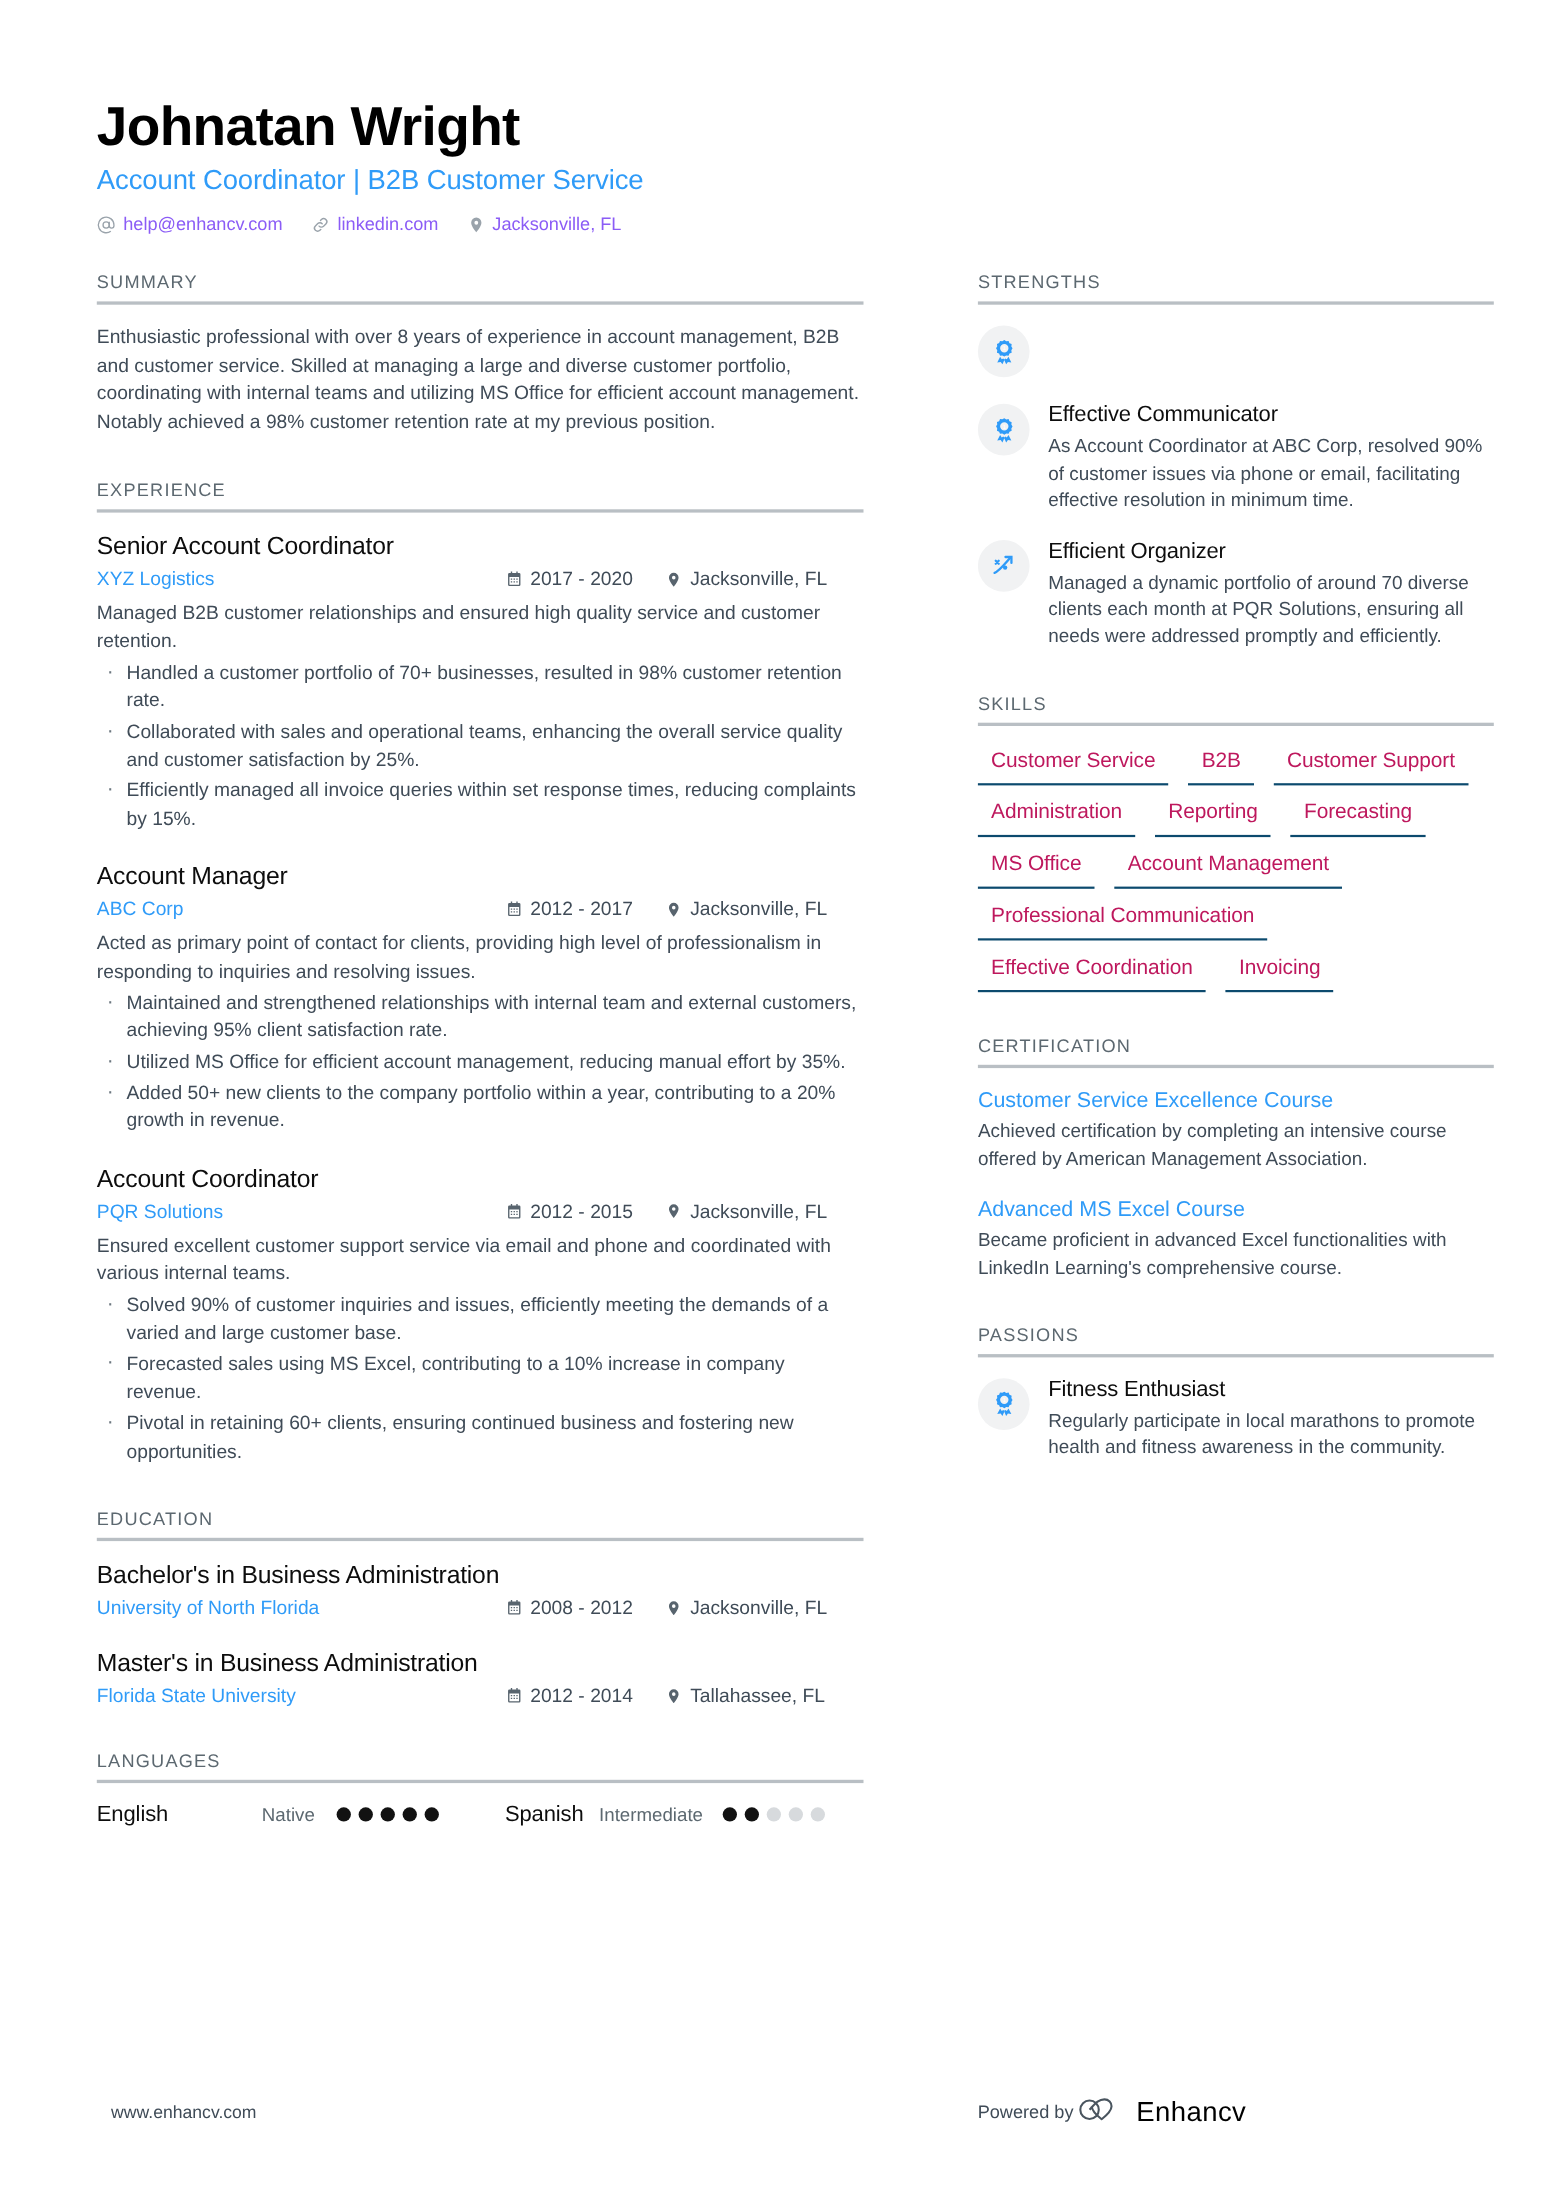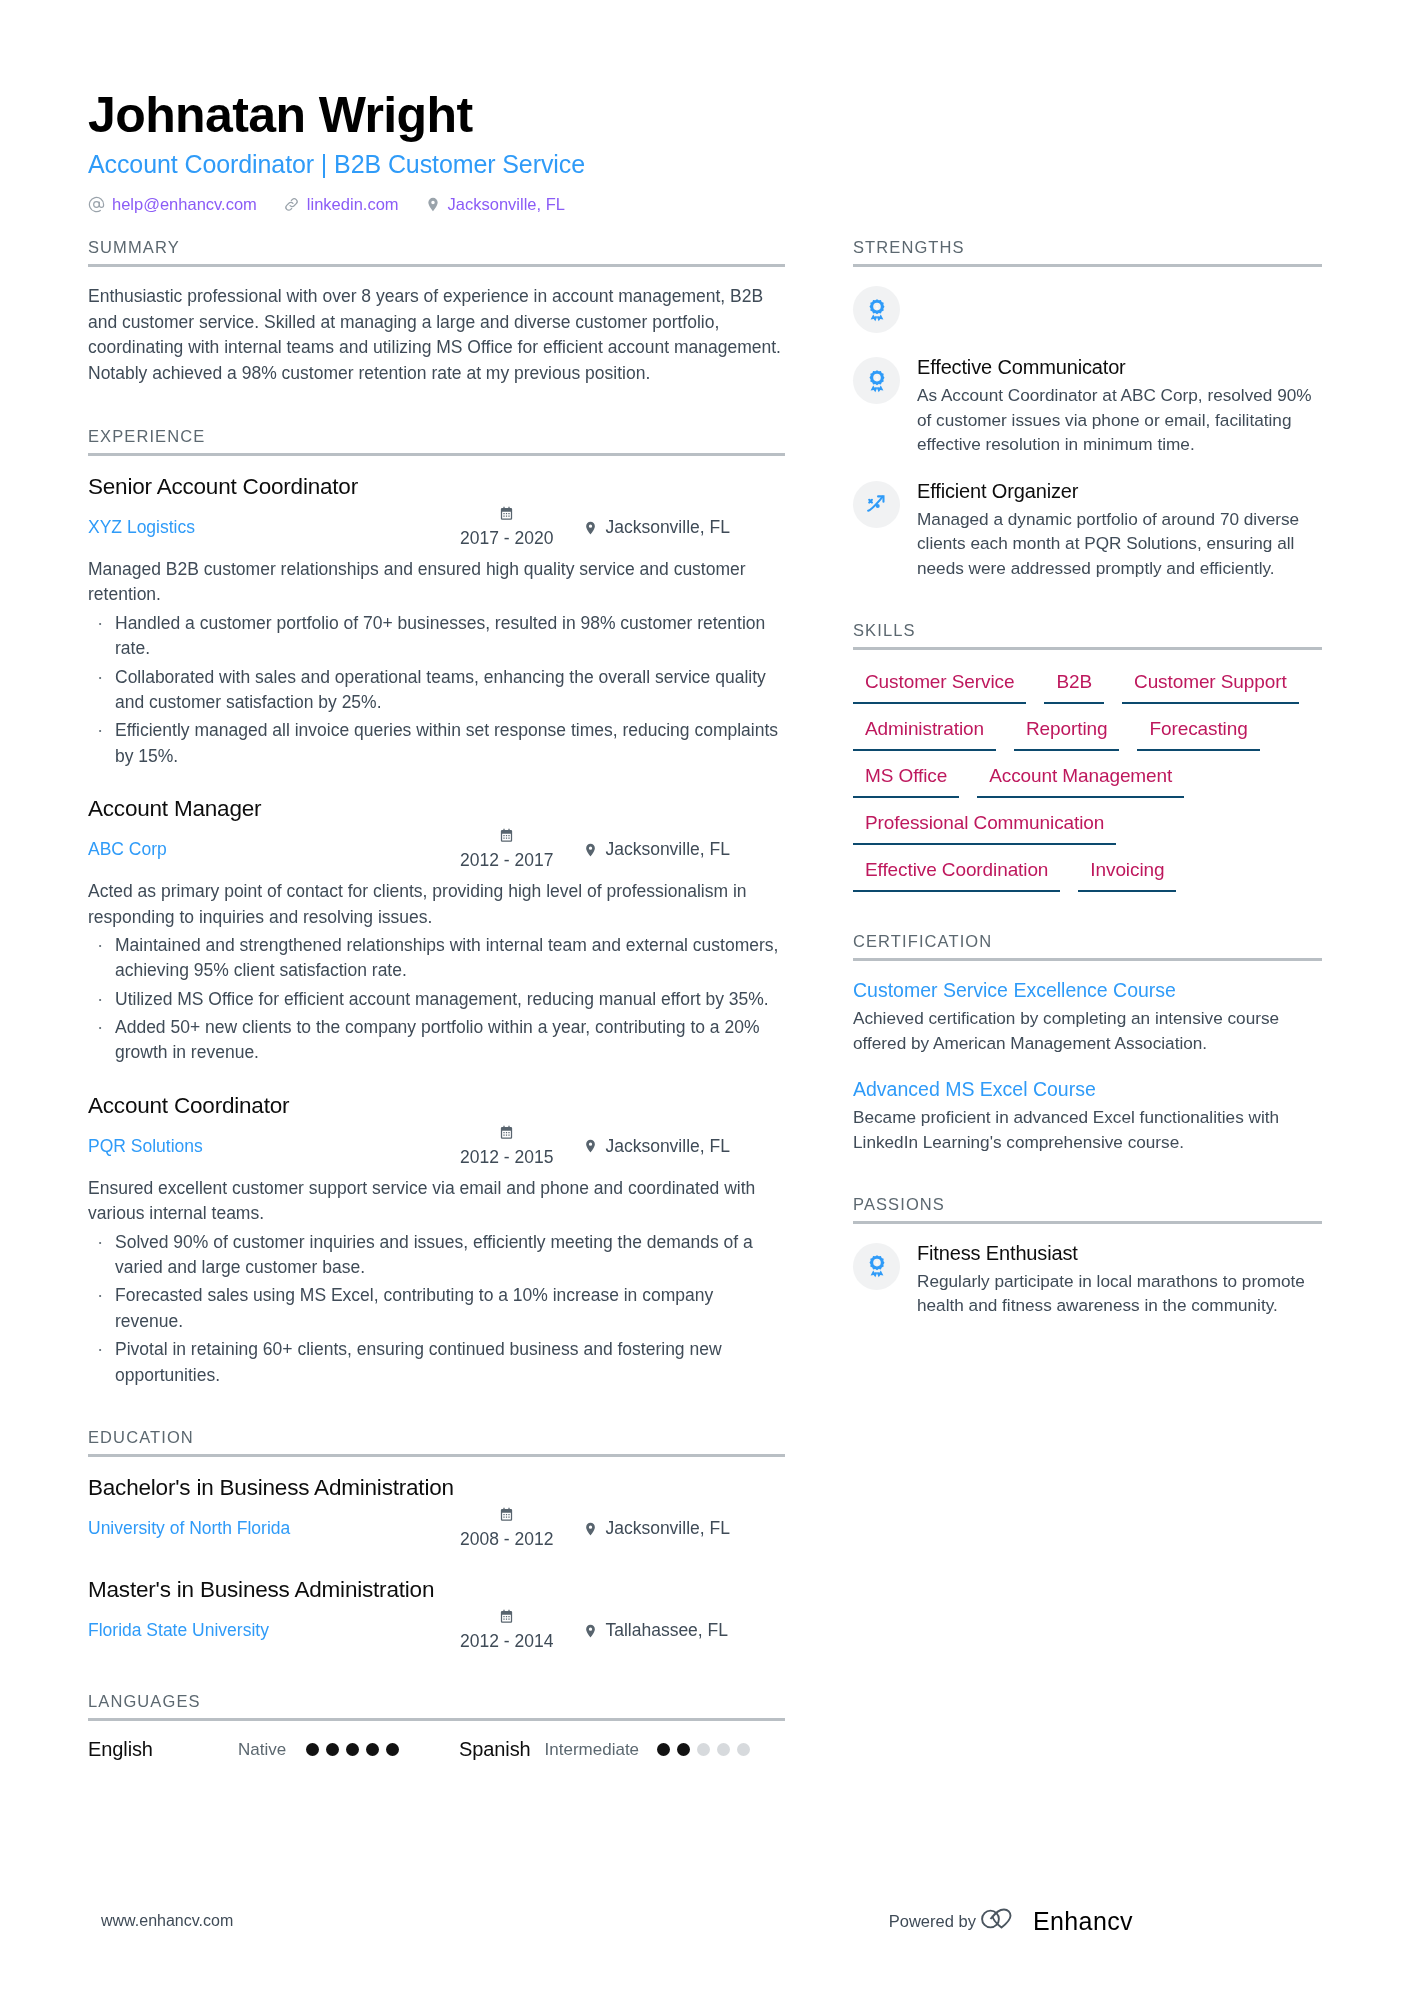--- a/index.html
+++ b/index.html
@@ -41,22 +41,22 @@
     margin-top: 16px;
     font-size: 16.5px;
     color: #8b5cf6;
   }
   .contact-item { display: flex; align-items: center; gap: 7px; }
   .contact-item .ic { color: #9aa3ab; display: inline-flex; align-items: center; }
 
   
   .columns {
     display: flex;
-    margin-top: 24px;
-    gap: 68px;
+    margin-top: 34px;
+    gap: 104px;
   }
   .col-left  { width: 697px; flex: none; }
   .col-right { width: 469px; flex: none; }
 
   
   .sec { margin-bottom: 0; }
   .sec-title {
     font-size: 16.5px;
     letter-spacing: 1.1px;
     color: #5c6870;
@@ -91,21 +91,21 @@
   }
   .entry-org {
     color: #2f9bf8;
     flex: none;
     min-width: 372px;
   }
   .entry-date, .entry-loc {
     display: flex; align-items: center; gap: 7px;
     color: #3f4b57;
   }
-  .entry-date { margin-right: 30px; flex-direction: column; }
+  .entry-date { margin-right: 30px; }
   .meta-ic { color: #58646e; display: inline-flex; align-items: center; }
   .entry-desc {
     font-size: 17.5px;
     line-height: 1.45;
     color: #3f4b57;
     margin-top: 8px;
   }
   ul.bullets { list-style: none; margin-top: 3px; }
   ul.bullets li {
     position: relative;

